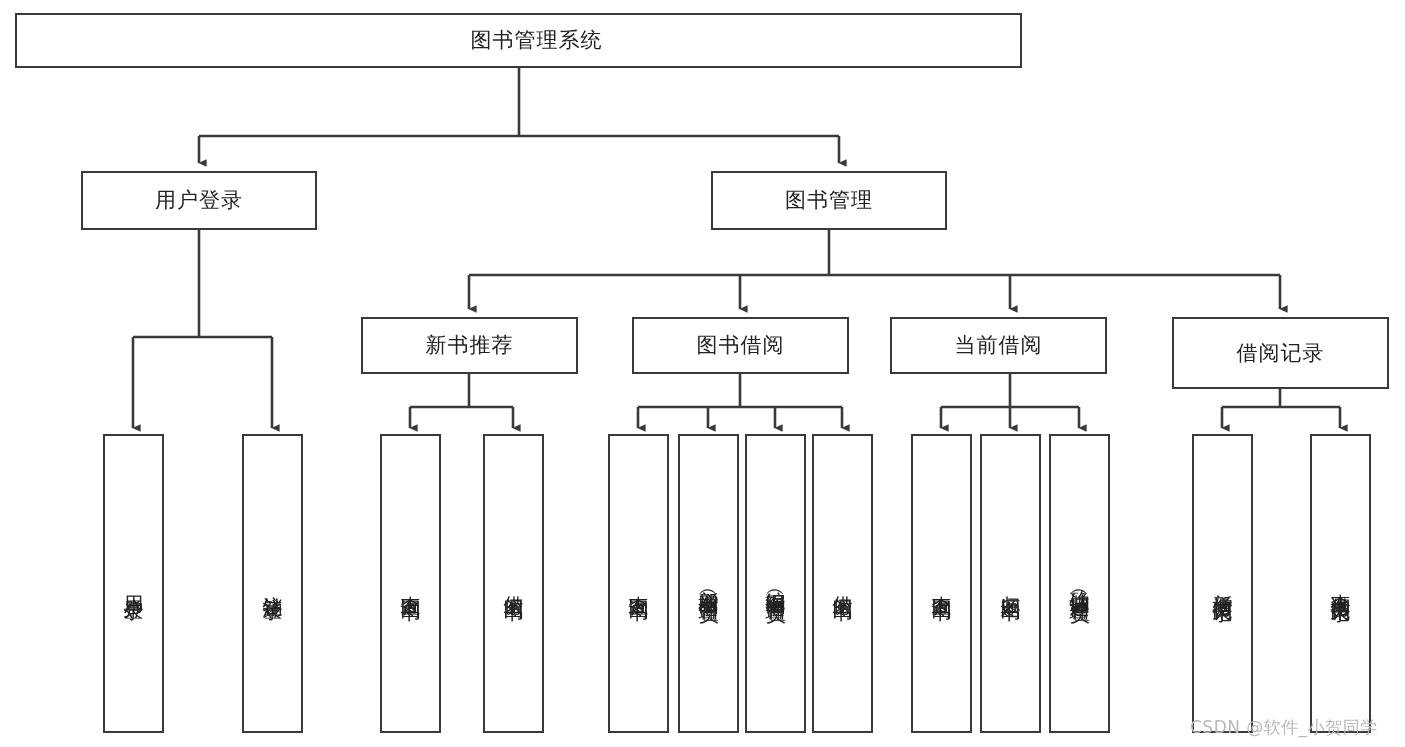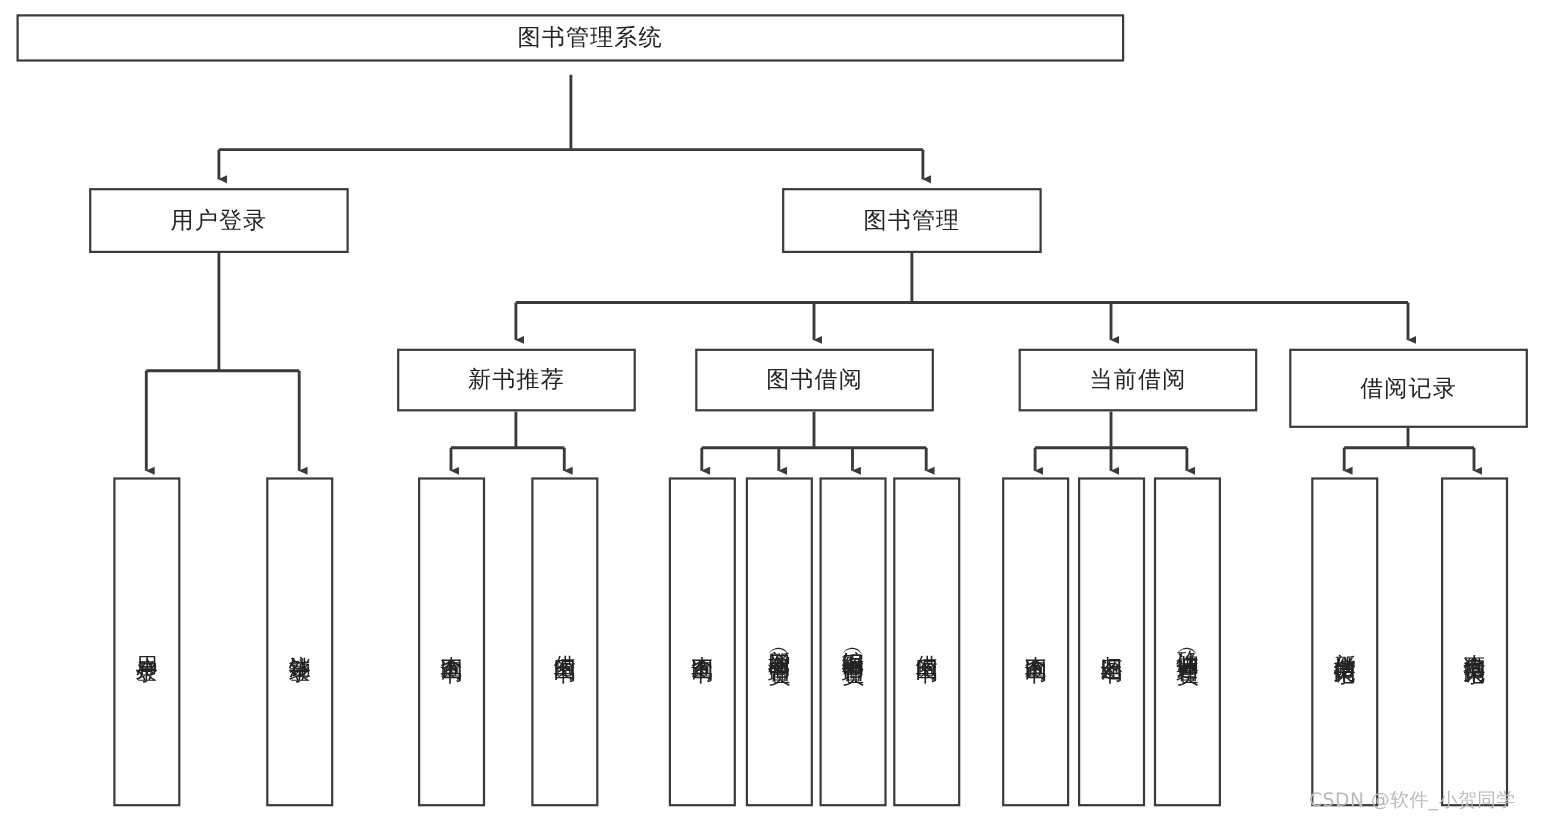--- a/index.html
+++ b/index.html
@@ -112,41 +112,41 @@
       <path d="M1010,407 L1010,428" marker-end="url(#arrow)"></path>
       <path d="M1079,407 L1079,428" marker-end="url(#arrow)"></path>
 
       <path d="M1280,374 L1280,407"></path>
       <path d="M1222,407 L1340,407"></path>
       <path d="M1222,407 L1222,428" marker-end="url(#arrow)"></path>
       <path d="M1340,407 L1340,428" marker-end="url(#arrow)"></path>
     </g>
   </svg>
 
-  <div class="node horiz" style="left:15px; top:13px; width:1007px; height:43px;padding-left:36px;">
+  <div class="node horiz" style="left:15px; top:13px; width:1007px; height:55px;padding-left:36px;">
     <span>图书管理系统</span>
   </div>
 
   <div class="node horiz" style="left:81px; top:171px; width:236px; height:59px;">
     <span>用户登录</span>
   </div>
 
   <div class="node horiz" style="left:711px; top:171px; width:236px; height:59px;justify-content:center;">
     <span>图书管理</span>
   </div>
 
   <div class="node horiz" style="left:632px; top:317px; width:217px; height:57px;">
     <span>图书借阅</span>
   </div>
 
   <div class="node horiz" style="left:361px; top:317px; width:217px; height:57px;">
     <span>新书推荐</span>
   </div>
 
-  <div class="node horiz" style="left:926px; top:317px; width:217px; height:57px;">
+  <div class="node horiz" style="left:890px; top:317px; width:217px; height:57px;">
     <span>当前借阅</span>
   </div>
 
   <div class="node horiz" style="left:1172px; top:317px; width:217px; height:72px;">
     <span>借阅记录</span>
   </div>
 
   <div class="node vert" style="left:103px; top:434px; width:61px; height:299px;">
     <span class="vtext">用户登录</span>
   </div>

